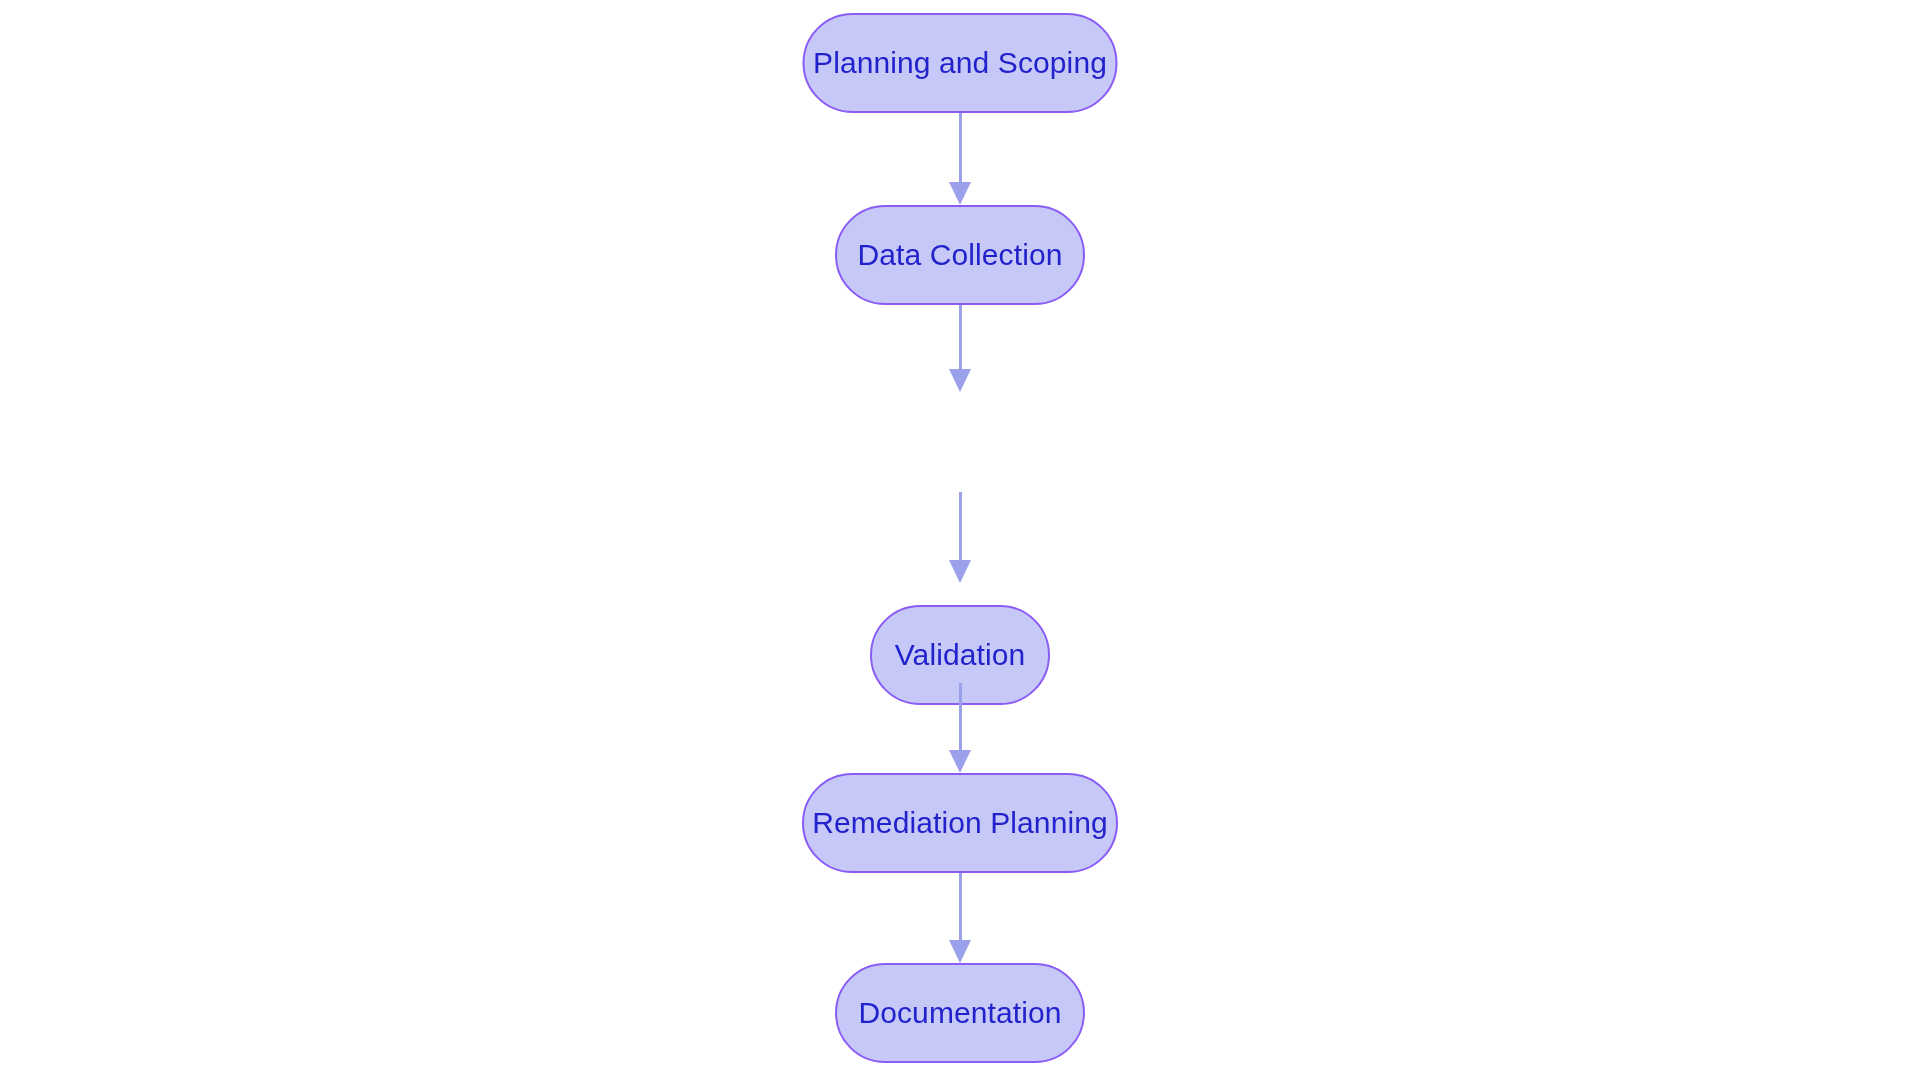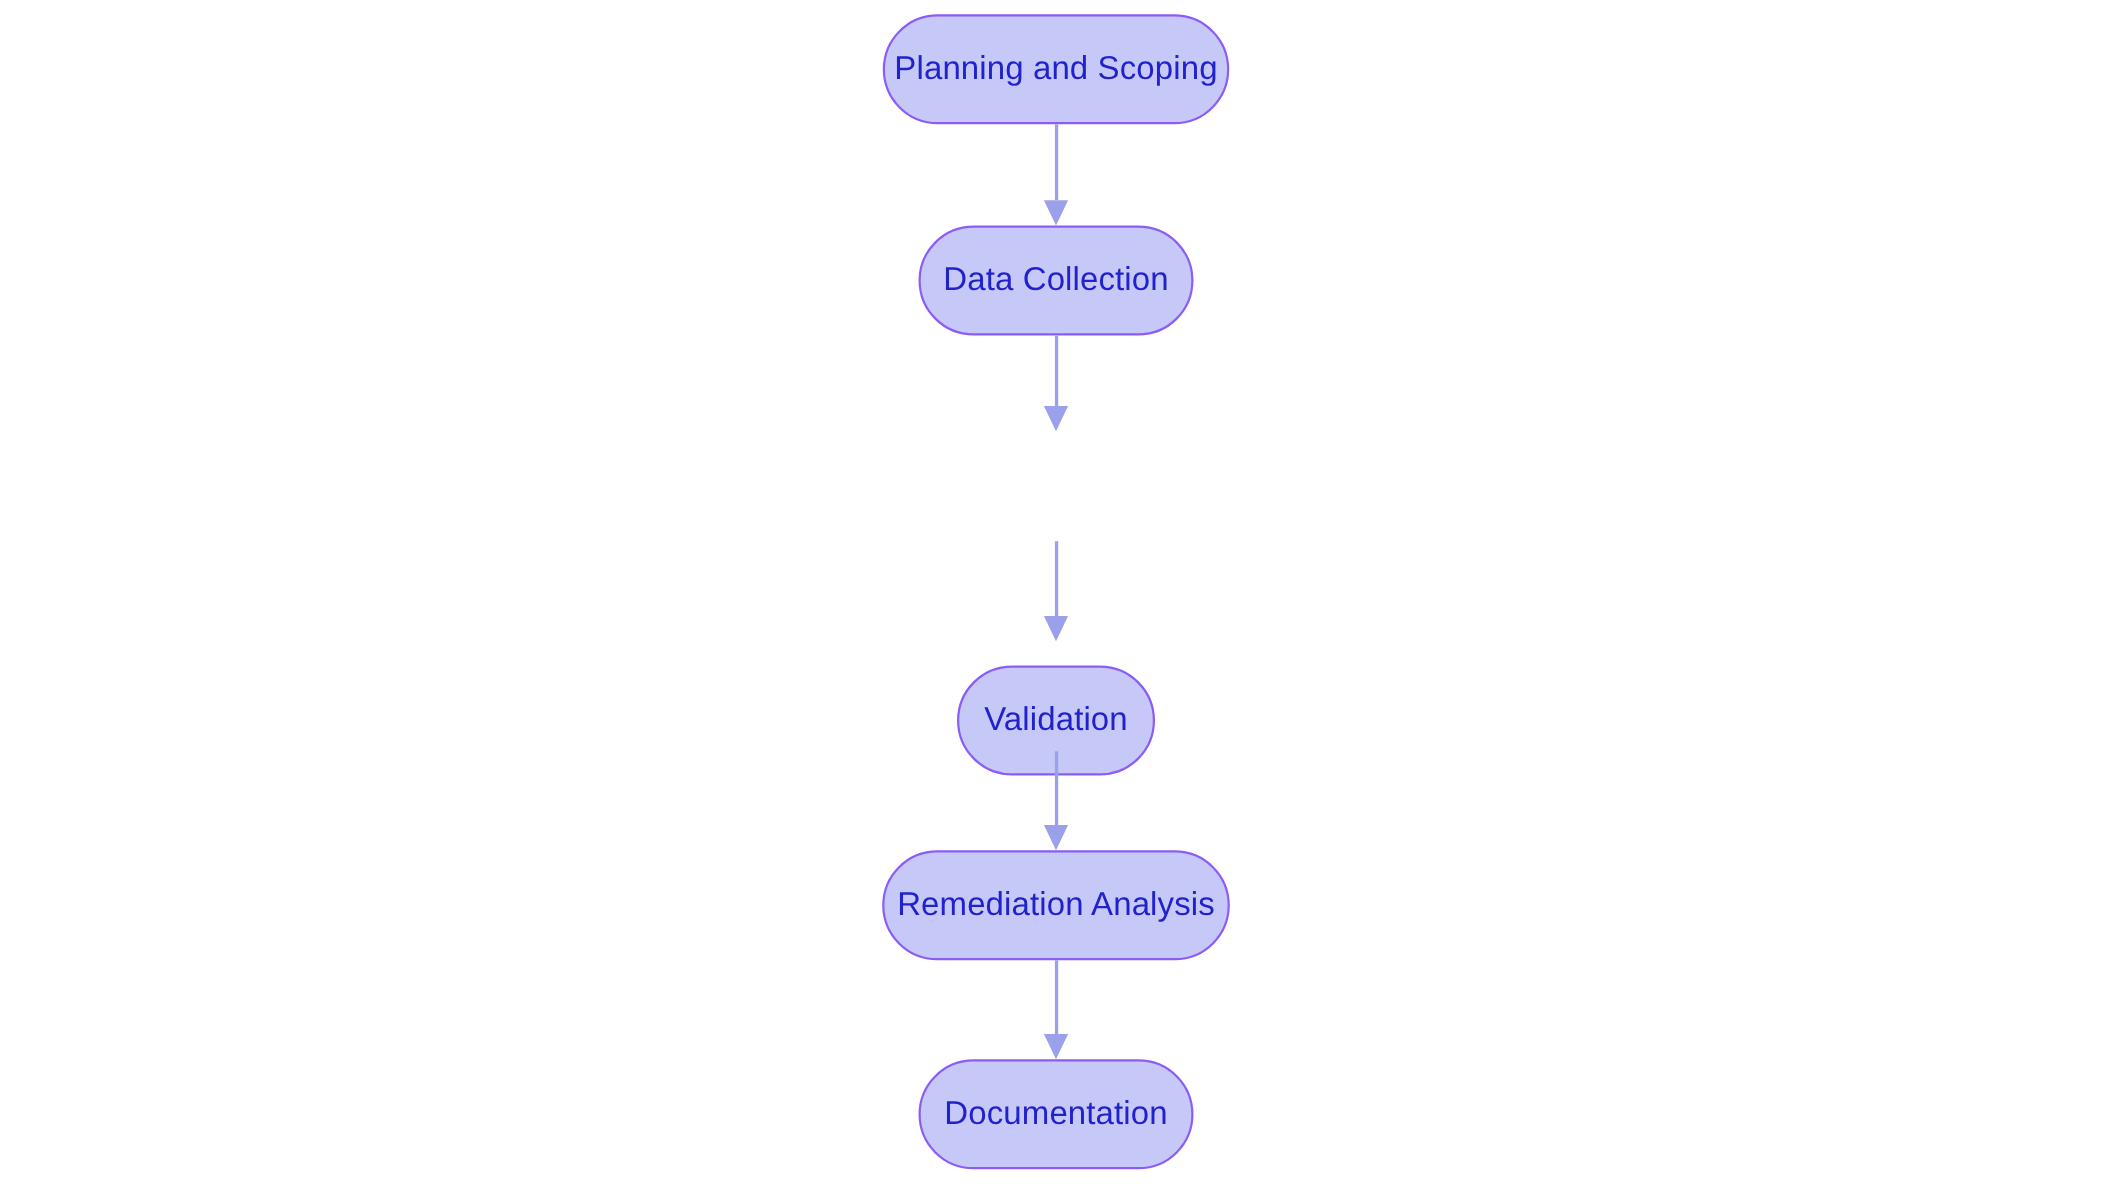--- a/index.html
+++ b/index.html
@@ -105,21 +105,21 @@
   <div class="node" style="left:960px; top:583px; width:180px;margin-top:22px;">
     <span class="node-label">Validation</span>
   </div>
 
   <div class="connector" style="left:960px; top:683px; height:90px;">
     <div class="connector-line" style="height:67px;"></div>
     <div class="connector-head"></div>
   </div>
 
   <div class="node" style="left:960px; top:773px; width:316px;">
-    <span class="node-label">Remediation Analysis</span>
+    <span class="node-label">Remediation Planning</span>
   </div>
 
   <div class="connector" style="left:960px; top:873px; height:90px;">
     <div class="connector-line" style="height:67px;"></div>
     <div class="connector-head"></div>
   </div>
 
   <div class="node" style="left:960px; top:963px; width:250px;">
     <span class="node-label">Documentation</span>
   </div>

